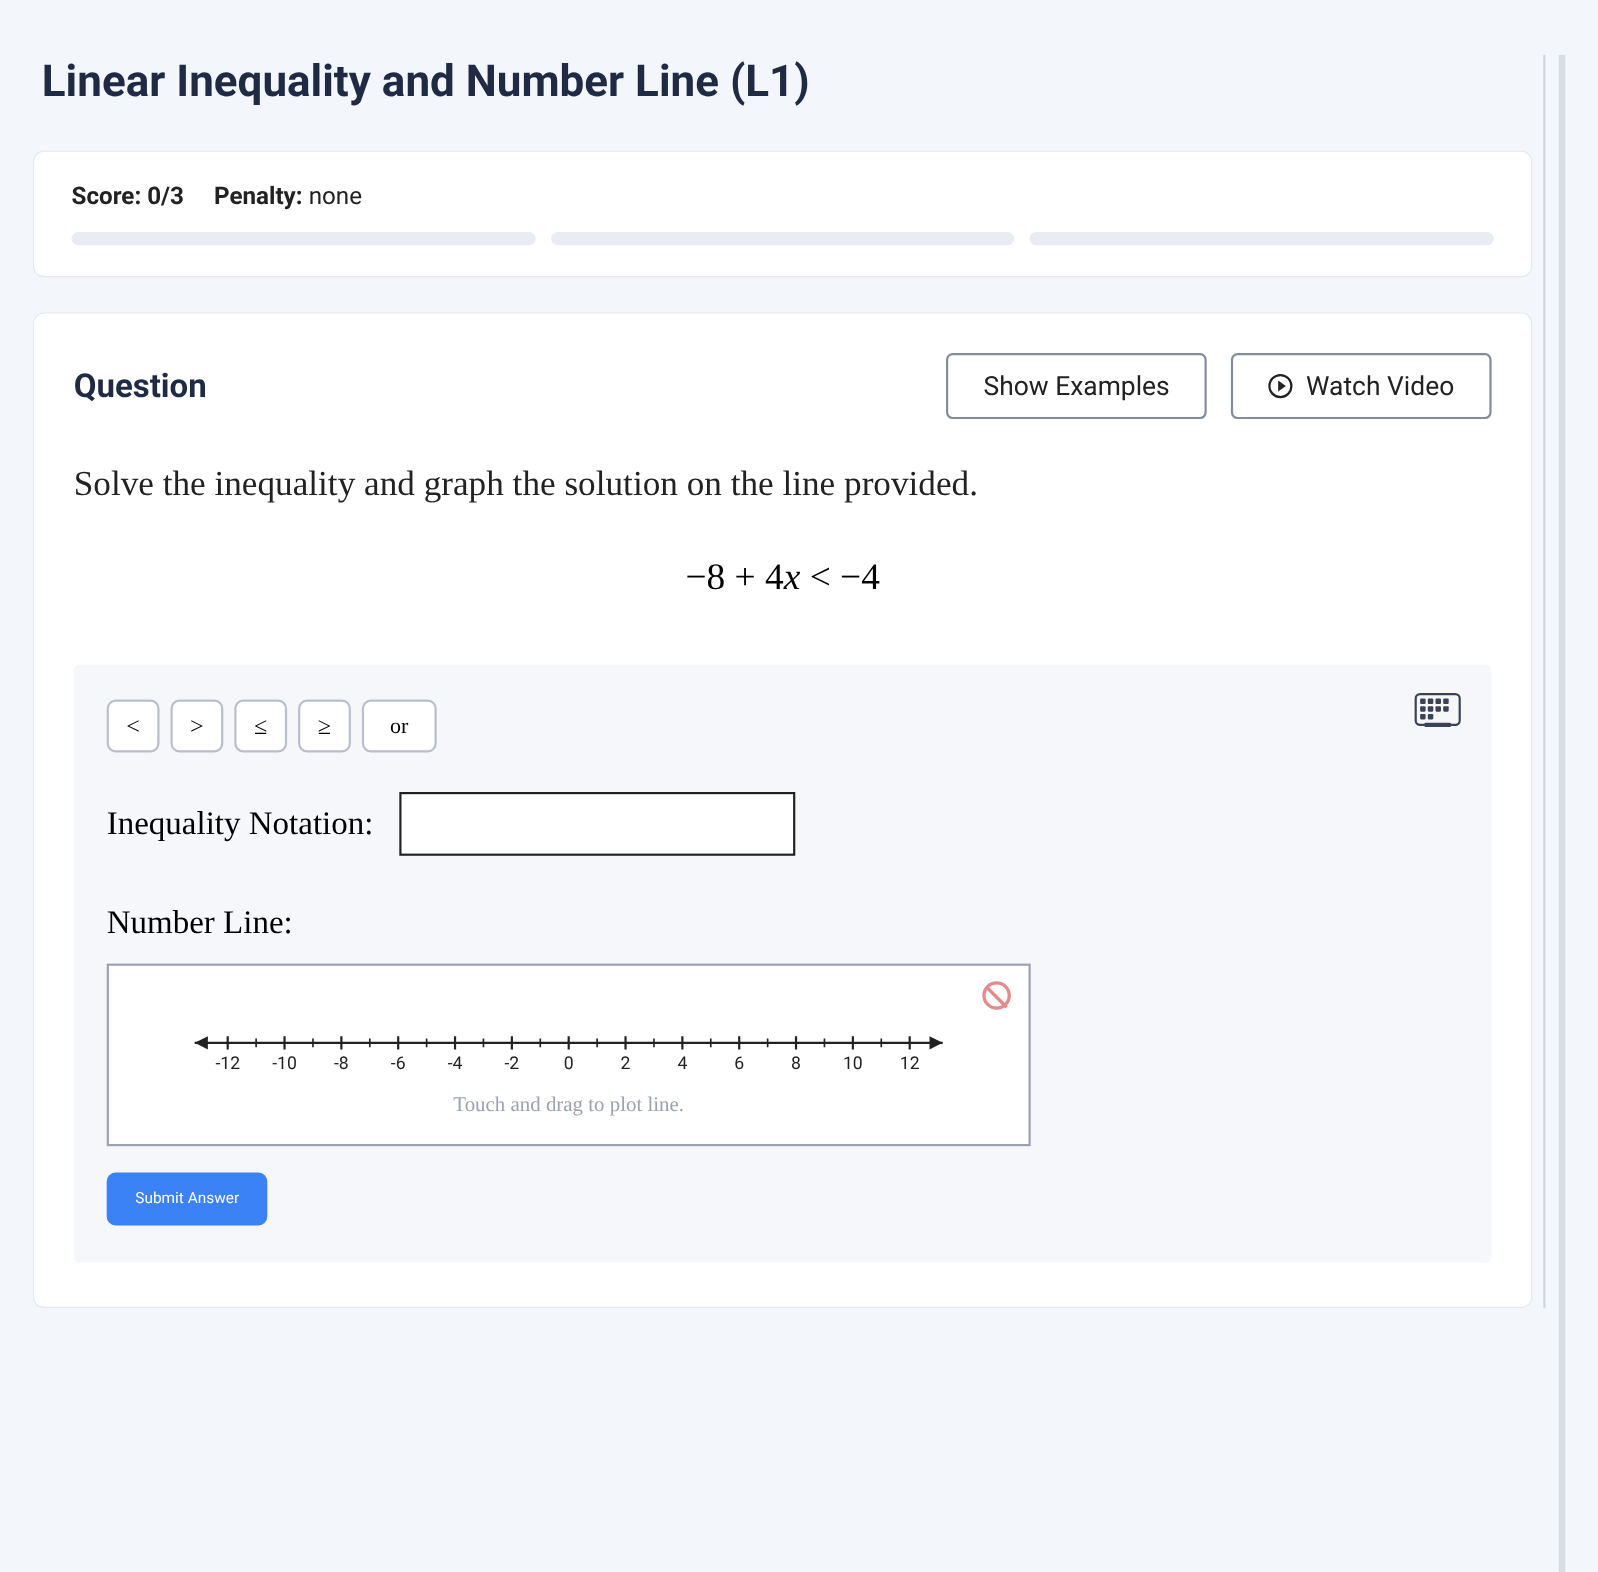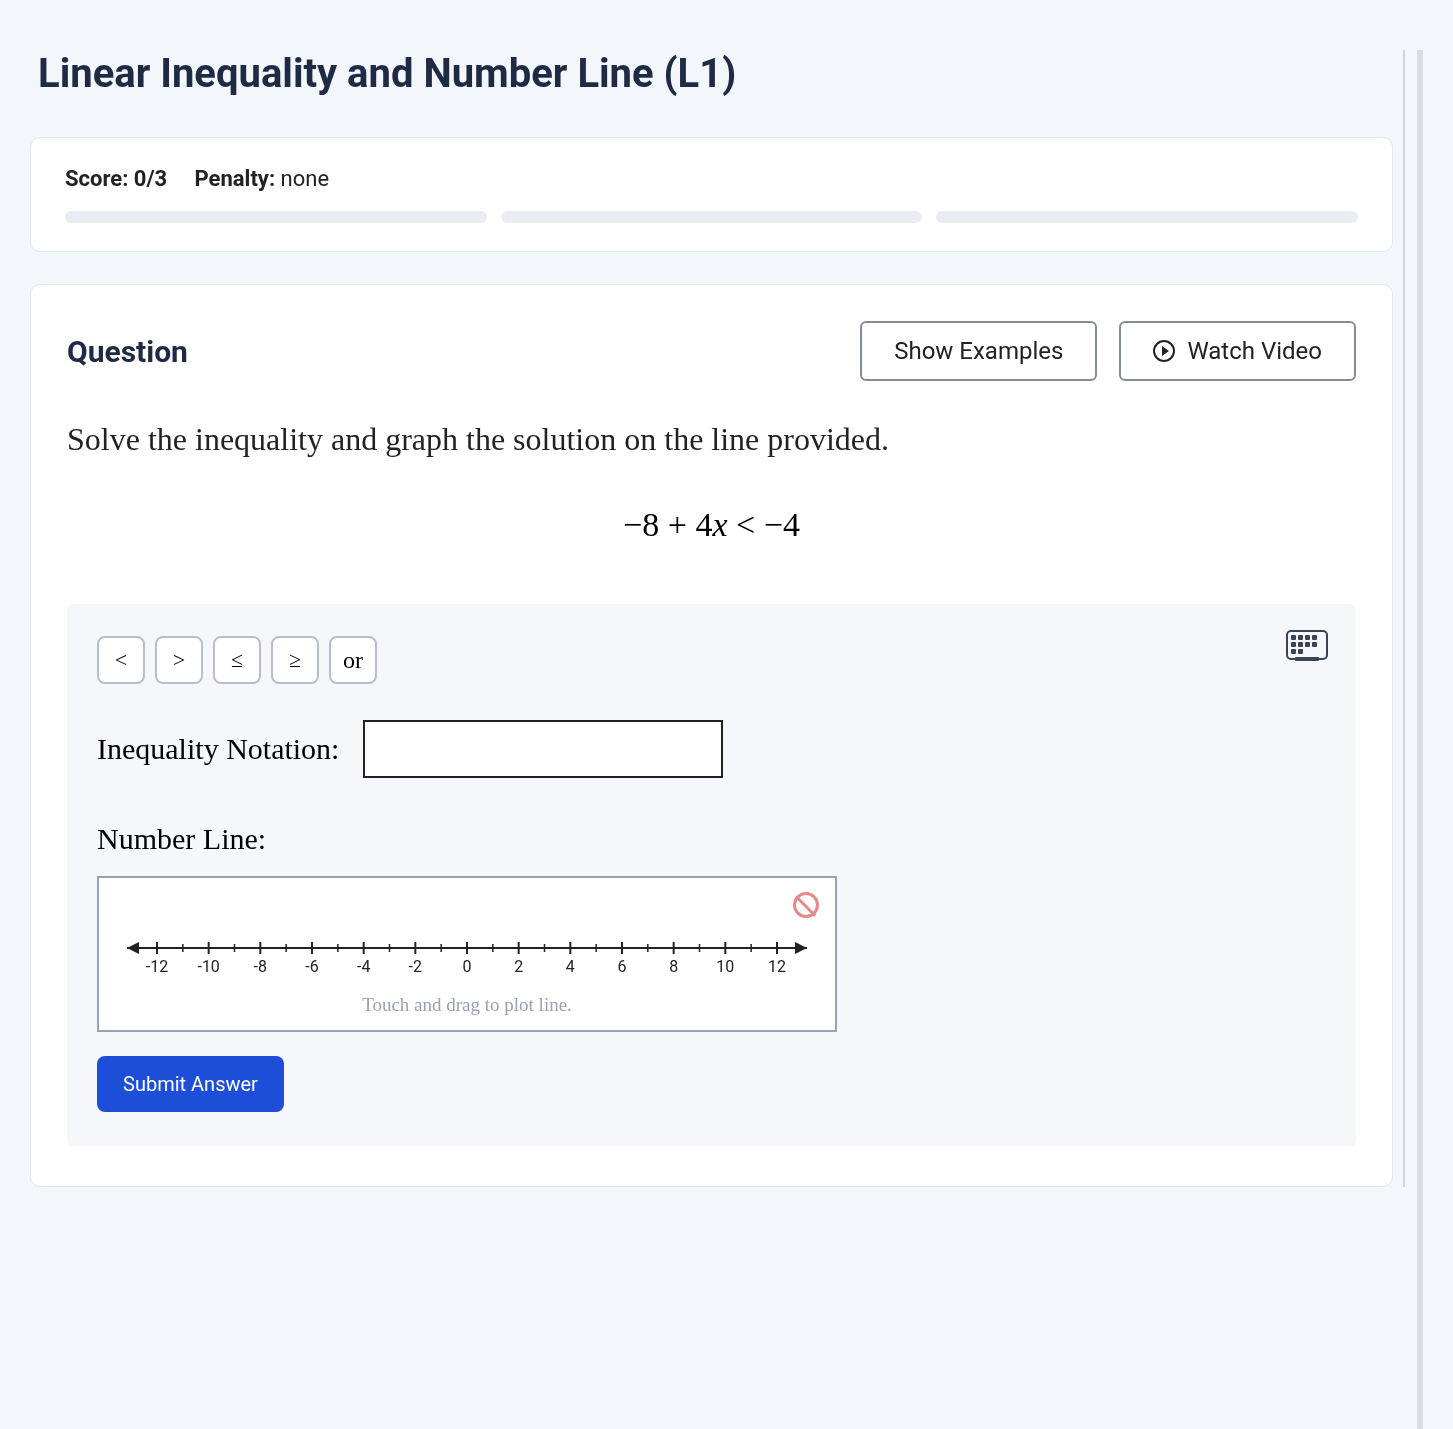--- a/index.html
+++ b/index.html
@@ -154,21 +154,21 @@
     border: 2px solid #b7bfcc;
     border-radius: 8px;
     background: #fff;
     font-size: 22px;
     font-family: Georgia, serif;
     display: flex;
     align-items: center;
     justify-content: center;
     cursor: pointer;
   }
-  .op-btn.or-btn { width: 48px; font-size: 24px; }
+  .op-btn.or-btn { width: 68px; font-size: 20px; }
   .notation-row {
     display: flex;
     align-items: center;
     gap: 24px;
     margin-bottom: 44px;
   }
   .notation-label {
     font-family: Georgia, serif;
     font-size: 30px;
   }
@@ -181,22 +181,22 @@
     padding: 0 10px;
   }
   .numline-label {
     font-family: Georgia, serif;
     font-size: 30px;
     margin-bottom: 20px;
   }
   .numline-box {
     border: 2px solid #9aa2b2;
     background: #fff;
-    width: 740px;
-    padding: 50px 18px 14px 18px;
+    width: 840px;
+    padding: 50px 18px 24px 18px;
     position: relative;
     cursor: crosshair;
   }
   .numline-deny {
     position: absolute;
     top: 14px; right: 16px;
     width: 26px; height: 26px;
     border: 3px solid #e58a8a;
     border-radius: 50%;
   }
@@ -210,26 +210,26 @@
   }
   .numline-svg { width: 100%; height: 60px; display: block; }
   .numline-hint {
     font-family: Georgia, serif;
     font-size: 19px;
     color: #9aa2b2;
     text-align: center;
     margin-top: 6px;
   }
   .submit-btn {
-    background: #1d4ed8;
+    background: #3b82f6;
     color: #fff;
     border: none;
     border-radius: 8px;
     font-family: -apple-system, 'Segoe UI', Roboto, sans-serif;
-    font-size: 20px;
+    font-size: 14px;
     padding: 16px 26px;
     margin-top: 24px;
     cursor: pointer;
   }
 </style>
 </head>
 <body>
 
 <div class="page-wrapper">
 <div class="inner-wrapper">

